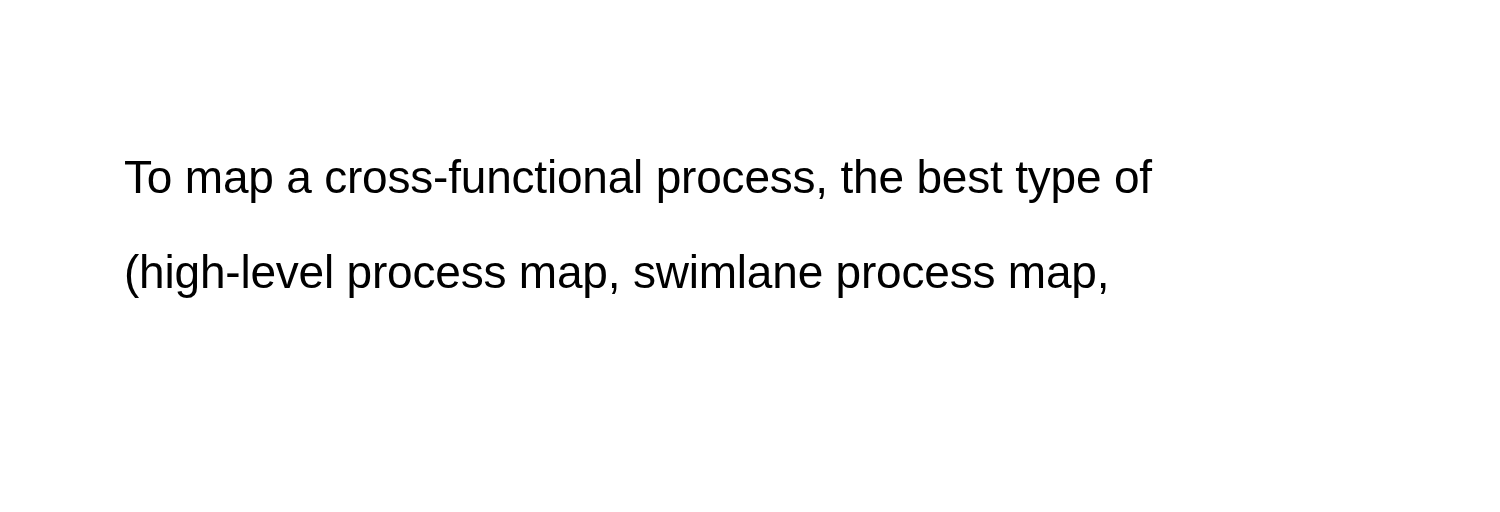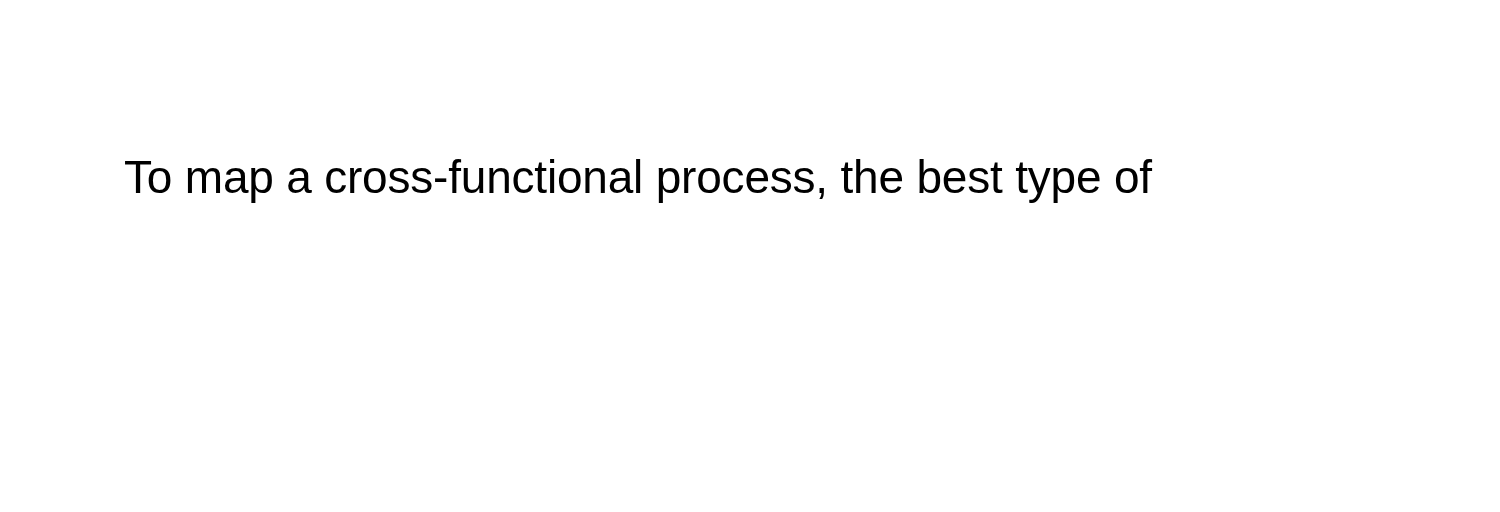--- a/index.html
+++ b/index.html
@@ -20,13 +20,14 @@
     }
     .question-text {
       font-weight: 400;
     }
   </style>
 </head>
 <body>
 
 <div class="question-text">
   <div>To map a cross-functional process, the best type of</div>
+  <div>(high-level process map, swimlane process map,</div>
 </div>
 
 </body></html>

